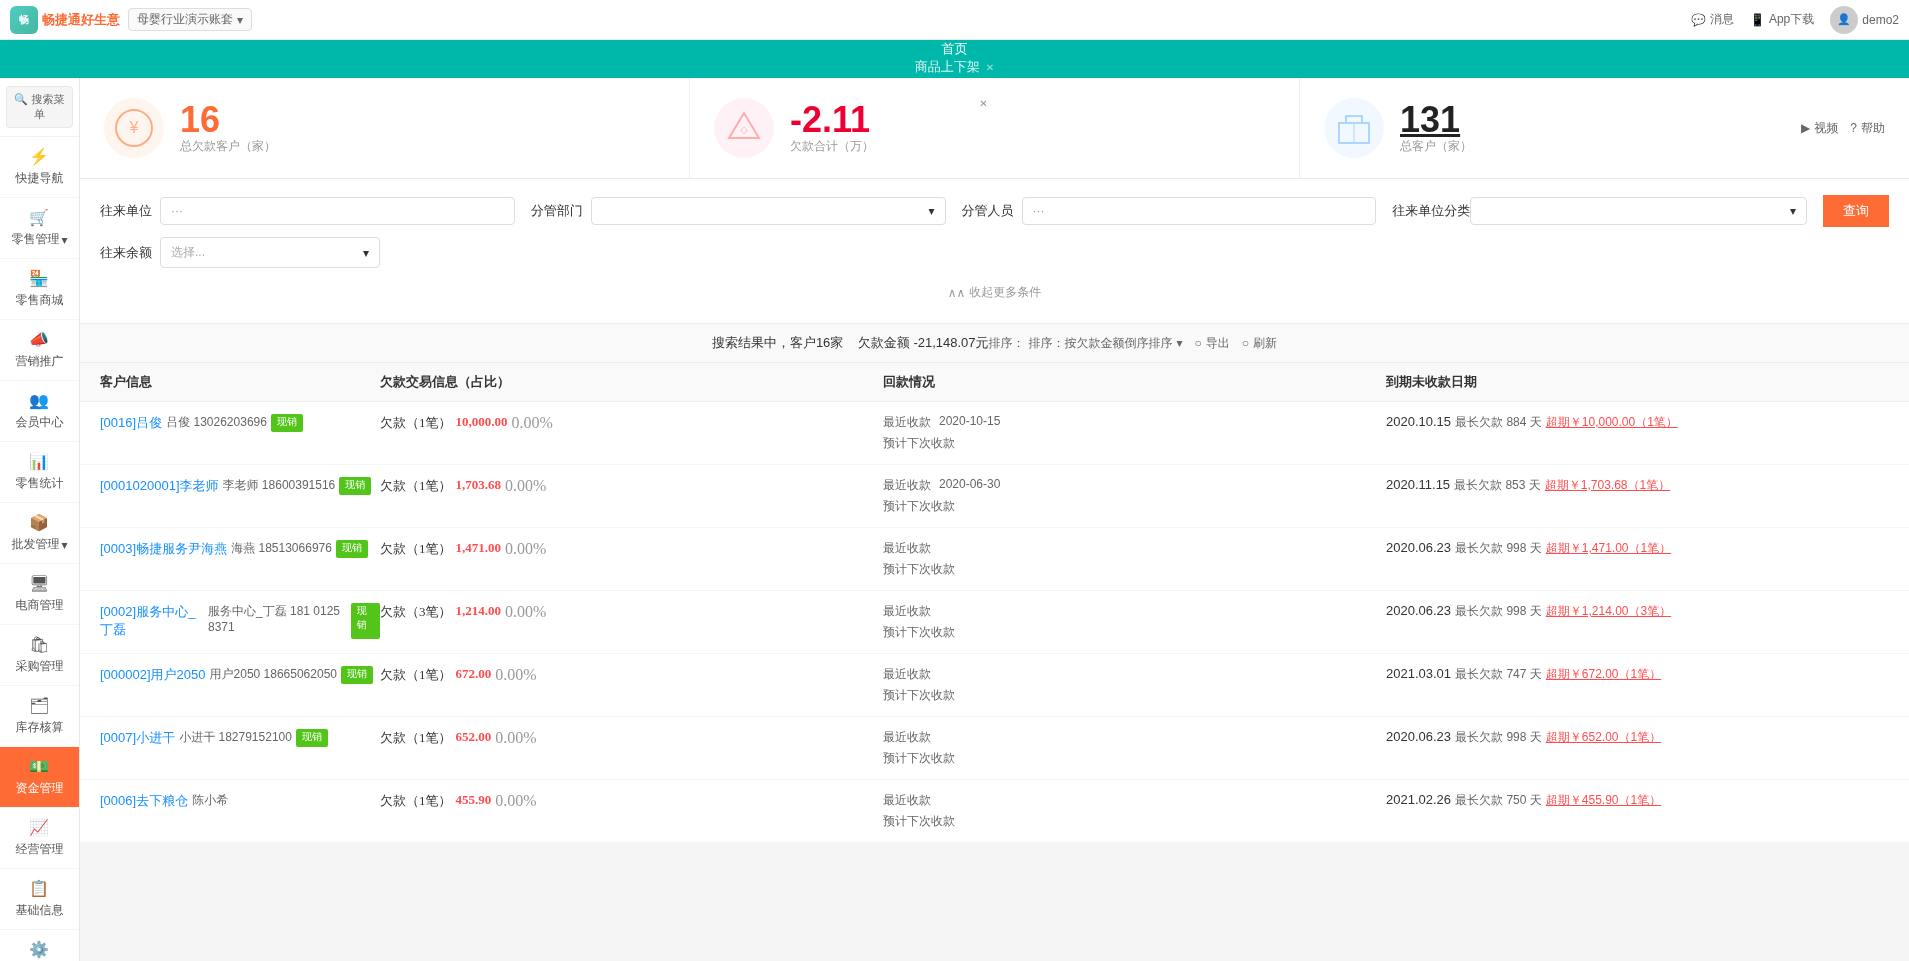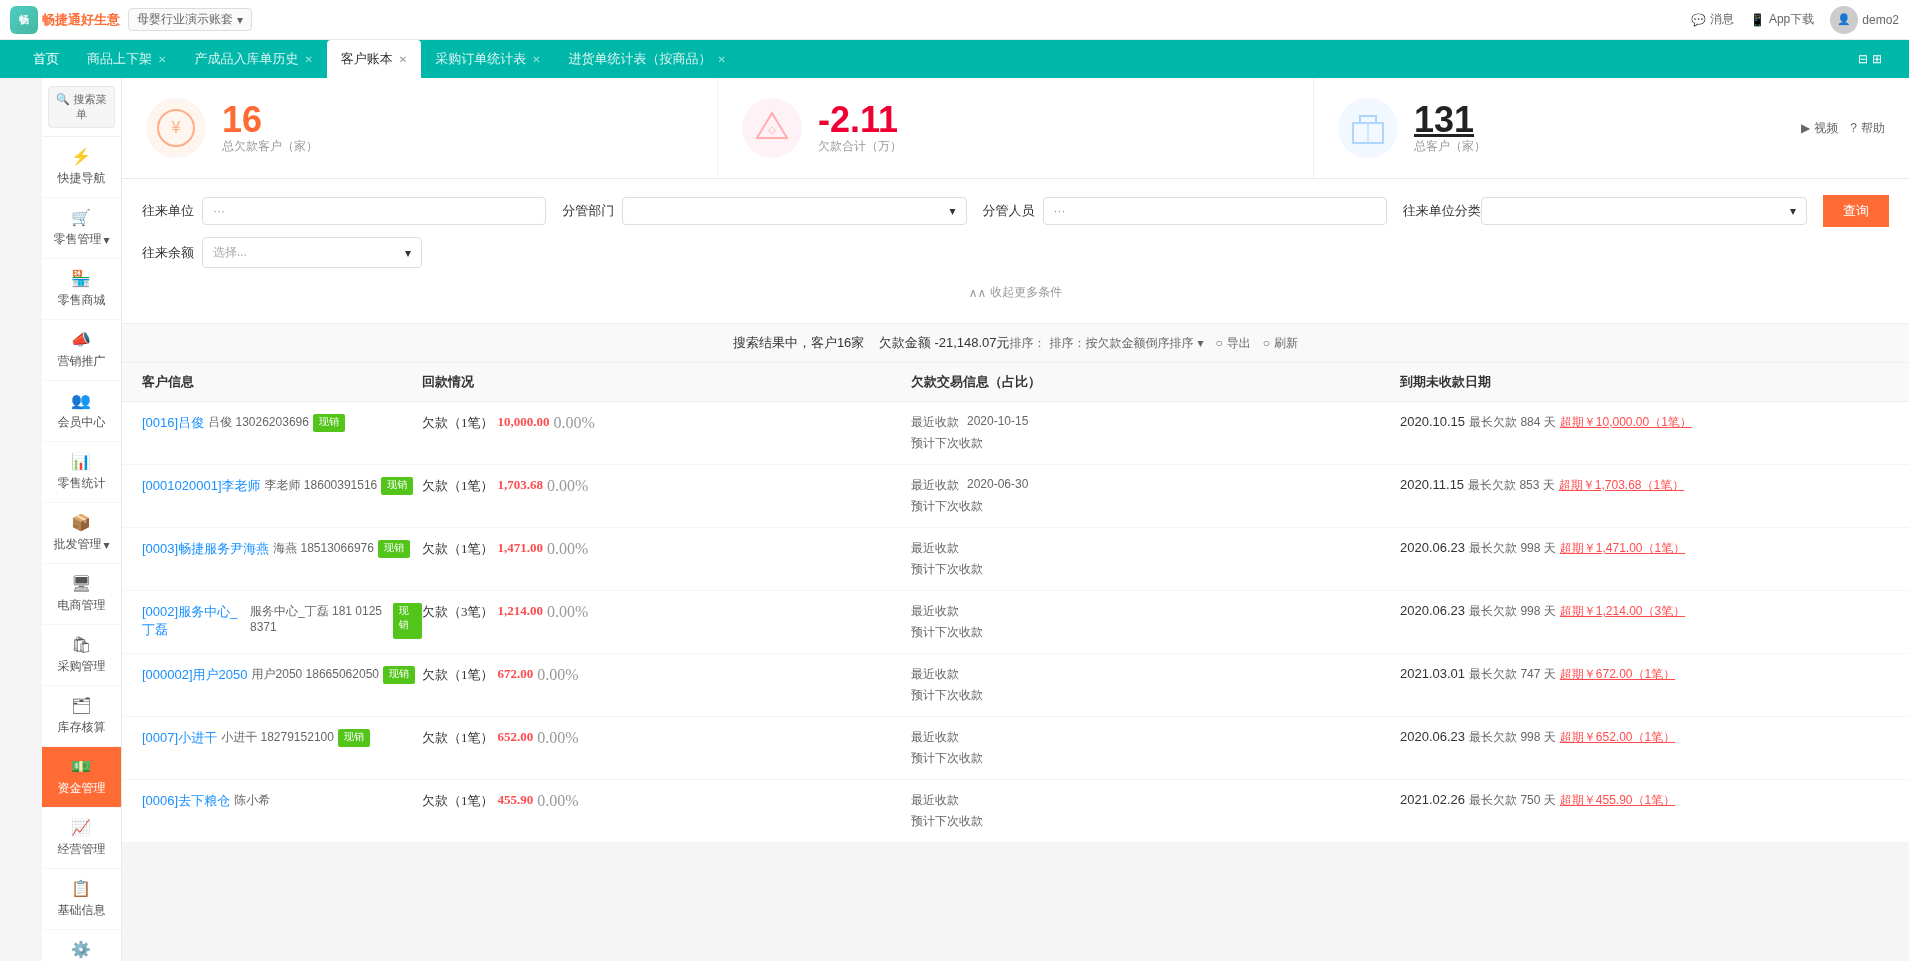--- a/index.html
+++ b/index.html
@@ -9,33 +9,33 @@
     .top-bar { display: flex; align-items: center; background: #fff; height: 40px; padding: 0 10px; border-bottom: 1px solid #e8e8e8; justify-content: space-between; }
     .top-bar-left { display: flex; align-items: center; gap: 8px; }
     .logo { display: flex; align-items: center; gap: 4px; color: #ff6b35; font-weight: bold; font-size: 13px; }
     .logo-icon { width: 28px; height: 28px; background: linear-gradient(135deg, #4ecdc4, #45b7a0); border-radius: 6px; display: flex; align-items: center; justify-content: center; color: white; font-size: 10px; }
     .company-select { border: 1px solid #ddd; border-radius: 4px; padding: 2px 8px; font-size: 12px; color: #666; background: #fafafa; cursor: pointer; display: flex; align-items: center; gap: 4px; }
     .top-bar-right { display: flex; align-items: center; gap: 16px; color: #666; font-size: 12px; }
     .top-bar-btn { display: flex; align-items: center; gap: 4px; cursor: pointer; }
     .avatar { width: 28px; height: 28px; border-radius: 50%; background: #ccc; overflow: hidden; display: flex; align-items: center; justify-content: center; color: white; font-size: 11px; }
     
     
-    .nav-tabs { display: flex; align-items: center; background: #00b8a9; height: 38px; padding: 0 19px; }
+    .nav-tabs { display: flex; align-items: center; background: #00b8a9; height: 38px; padding: 0 0; flex-direction: column; }
     .nav-tab { display: flex; align-items: center; gap: 4px; padding: 0 14px; height: 30px; cursor: pointer; color: rgba(255,255,255,0.85); font-size: 13px; border-radius: 4px; white-space: nowrap; }
     .nav-tab.active { background: white; color: #333; border-radius: 4px 4px 0 0; height: 38px; margin-top: 0; }
     .nav-tab .close-x { font-size: 10px; color: inherit; margin-left: 2px; opacity: 0.7; }
     .nav-tab-home { color: white; font-size: 13px; }
     .nav-spacer { flex: 1; }
     .nav-actions { display: flex; align-items: center; gap: 4px; color: white; padding-right: 8px; }
     
     
     .layout { display: flex; height: calc(100vh - 78px); }
     
     
-    .sidebar { width: 80px; background: #fff; border-right: 1px solid #e8e8e8; display: flex; flex-direction: column; overflow-y: auto; margin-left: 42px; }
+    .sidebar { width: 80px; background: #fff; border-right: 1px solid #e8e8e8; display: flex; flex-direction: column; overflow-y: auto; }
     .sidebar-search { padding: 8px 6px; border-bottom: 1px solid #f0f0f0; }
     .sidebar-search-btn { width: 100%; background: #f5f5f5; border: 1px solid #e8e8e8; border-radius: 4px; padding: 5px; font-size: 11px; color: #666; cursor: pointer; text-align: center; }
     .sidebar-nav { display: flex; flex-direction: column; }
     .sidebar-item { padding: 10px 6px; text-align: center; cursor: pointer; font-size: 12px; color: #555; border-bottom: 1px solid #f5f5f5; display: flex; flex-direction: column; align-items: center; gap: 2px; }
     .sidebar-item.active { background: #ff6b35; color: white; }
     .sidebar-item .icon { font-size: 16px; margin-bottom: 2px; }
     .sidebar-item-with-arrow { display: flex; align-items: center; justify-content: center; gap: 2px; }
     
     
     .main-content { flex: 1; overflow-y: auto; background: #f5f5f5; }
@@ -357,22 +357,22 @@
         <div class="action-link">
           <span>○</span>
           <span>刷新</span>
         </div>
       </div>
     </div>
 
     <div class="data-table">
       <div class="table-header">
         <div>客户信息</div>
+        <div>欠款交易信息（占比）</div>
         <div>回款情况</div>
-        <div>欠款交易信息（占比）</div>
         <div>到期未收款日期</div>
       </div>
 
       <div class="table-row">
         <div class="customer-info">
           <div class="customer-name">[0016]吕俊</div>
           <div class="customer-phone">吕俊 13026203696</div>
           <span class="customer-tag">现销</span>
         </div>
         <div class="debt-info">

